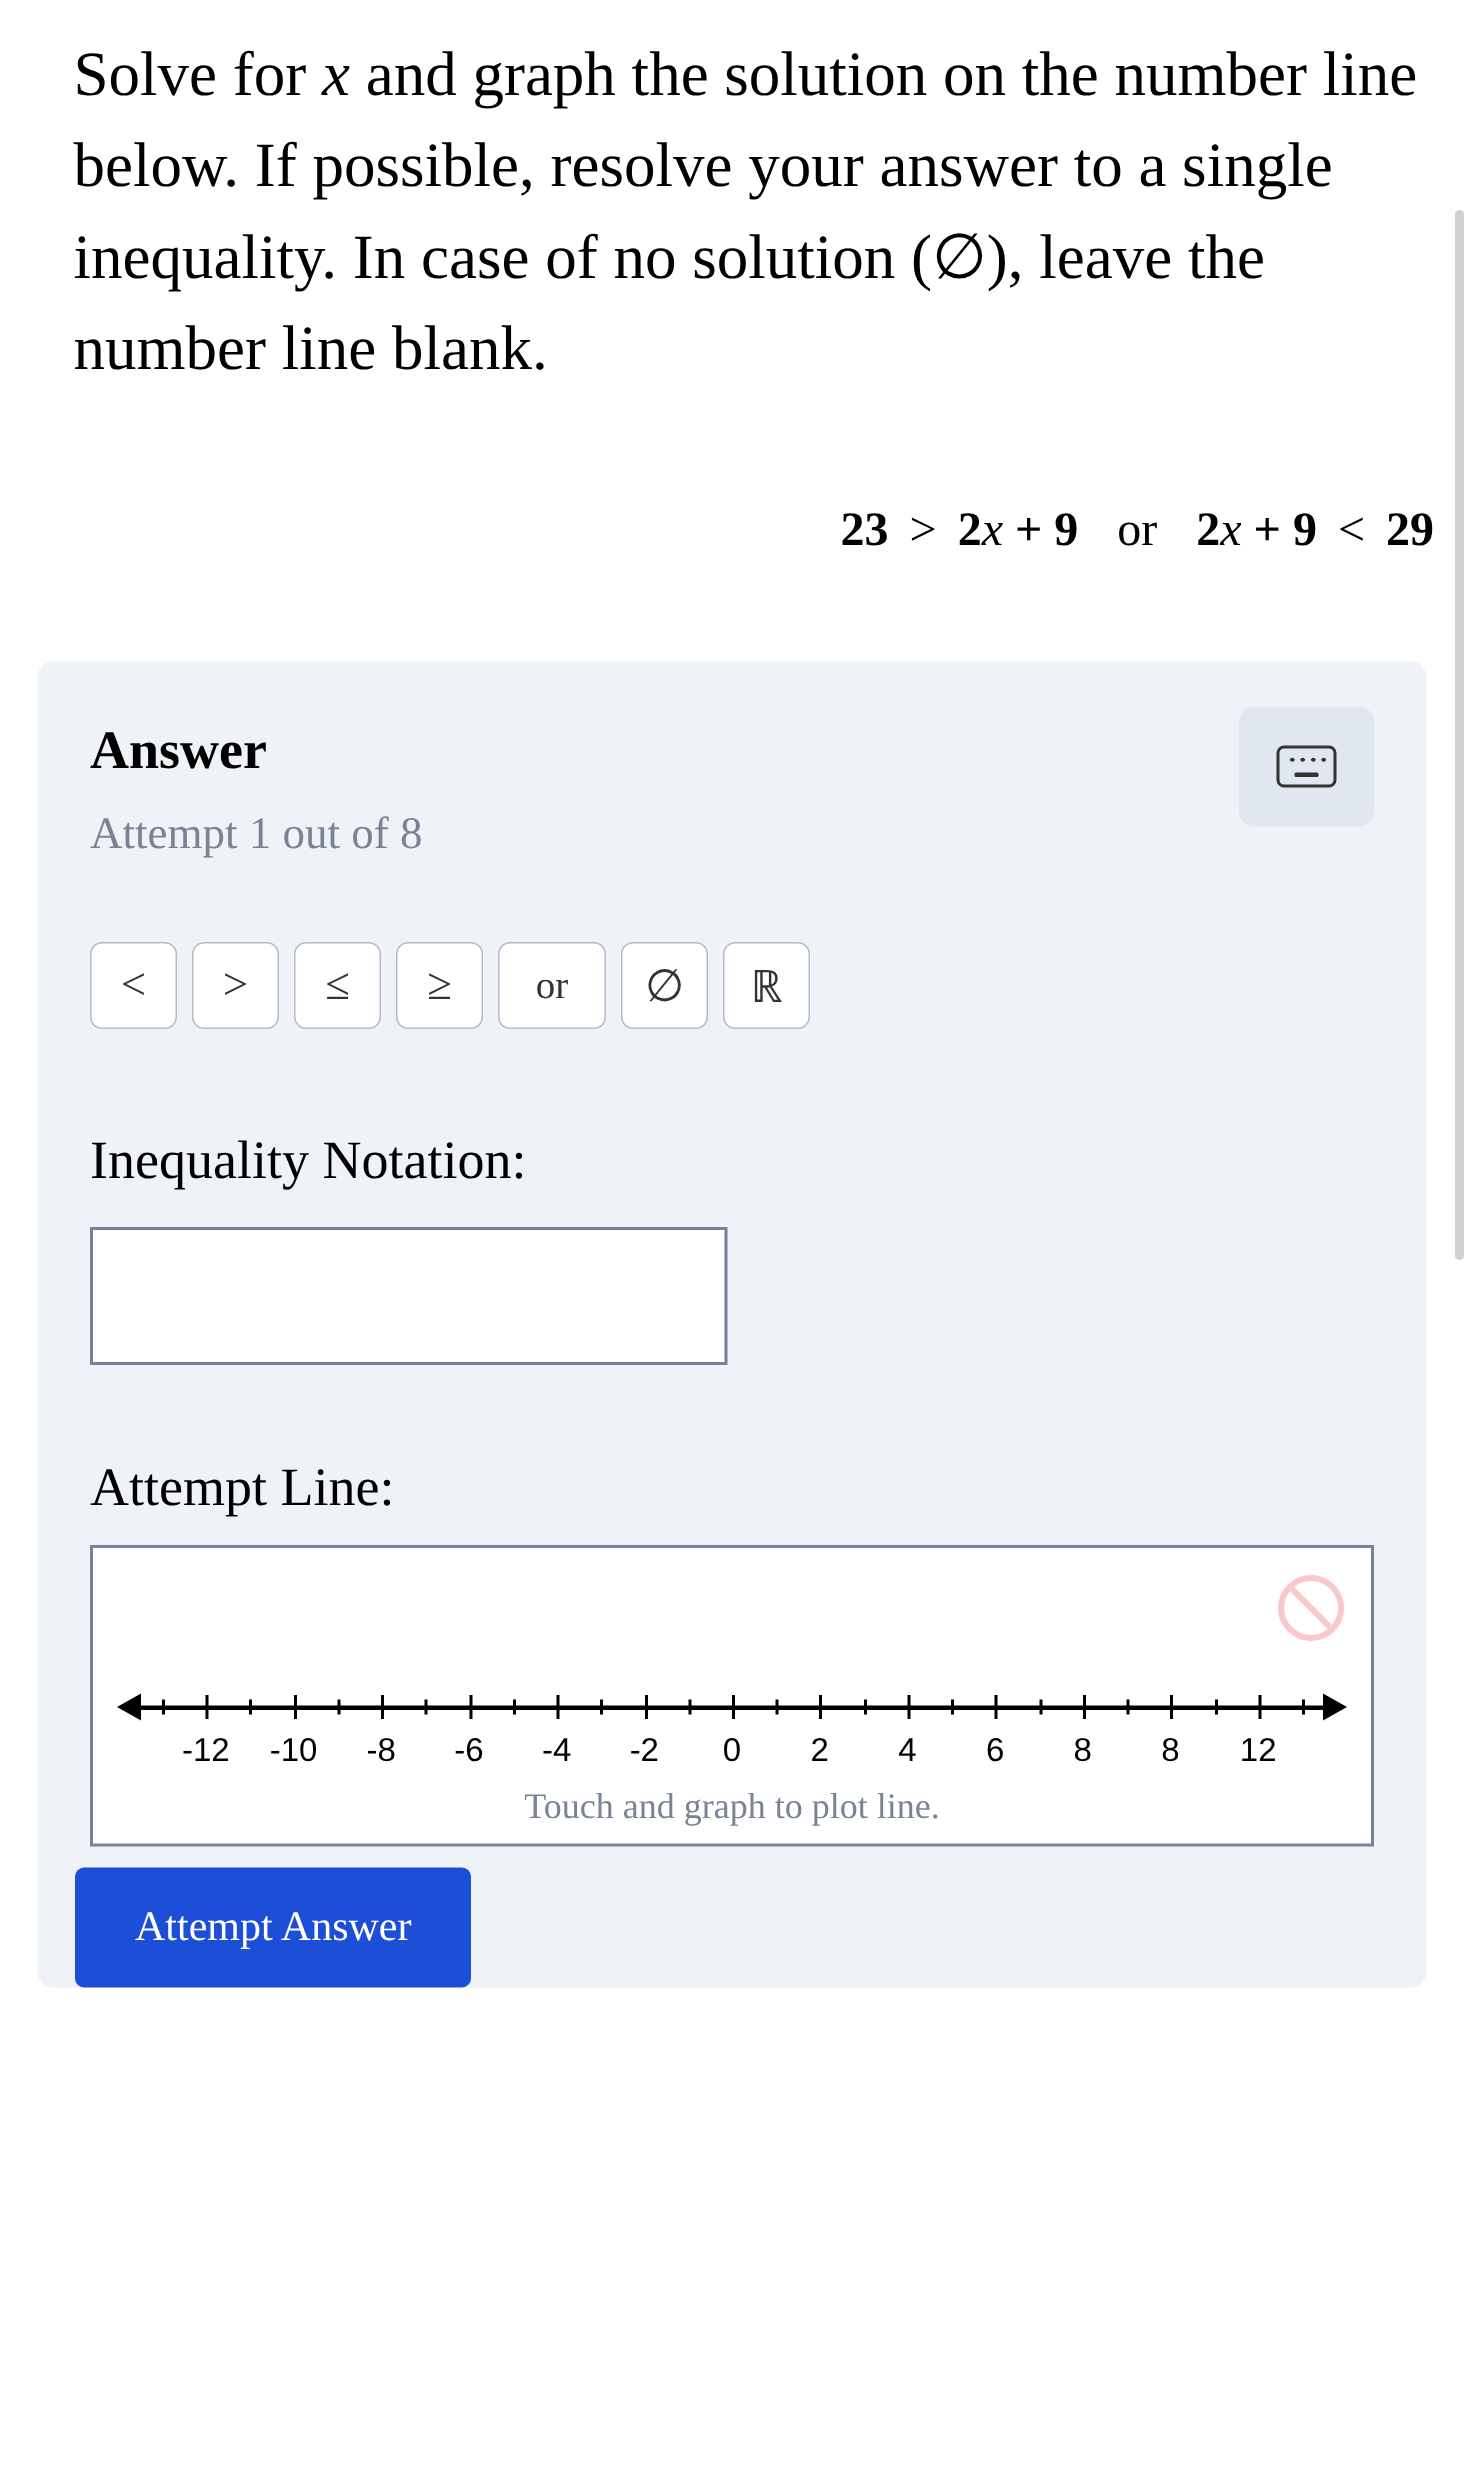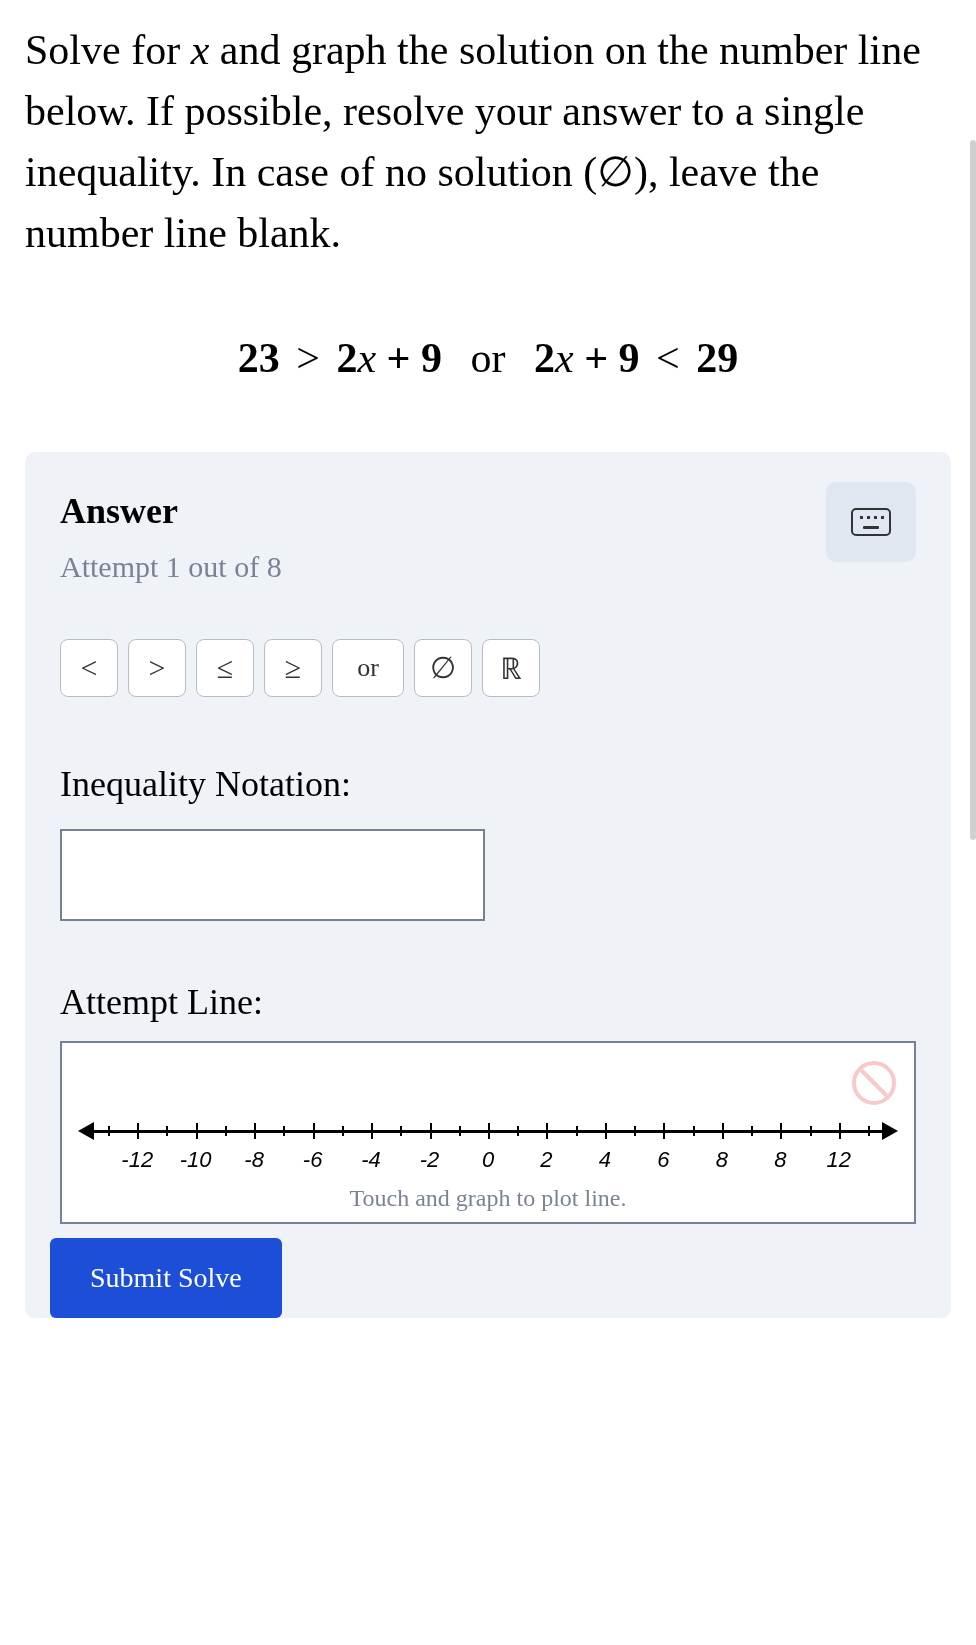--- a/index.html
+++ b/index.html
@@ -18,29 +18,30 @@
     top: 140px;
     width: 6px;
     height: 700px;
     background: #d0d0d0;
     border-radius: 3px;
   }
   .question-text {
     font-size: 42px;
     line-height: 1.45;
     padding: 0 5px 30px 5px;
+    margin-left: 24px;
   }
   .question-text .math-var {
     font-style: italic;
     font-family: 'Times New Roman', serif;
   }
   .inequality-line {
     font-family: 'Times New Roman', serif;
-    font-size: 42px;
-    text-align: center;
+    font-size: 32px;
+    text-align: right;
     padding: 40px 0 70px 0;
     font-weight: bold;
   }
   .inequality-line .var { font-style: italic; font-weight: 500;}
   .inequality-line .op { font-weight: normal; padding: 0 6px;}
   .inequality-line .or-word { font-weight: normal; padding: 0 18px; font-family: Georgia, serif;}
 
   .answer-panel {
     background: #eff2f7;
     border-radius: 10px;
@@ -159,21 +160,21 @@
     border-radius: 50%;
   }
   .clear-icon::after {
     content: "";
     position: absolute;
     left: 50%; top: 50%;
     width: 36px; height: 4px;
     background: #f9c9c9;
     transform: translate(-50%,-50%) rotate(45deg);
   }
-  .axis-wrap { margin-top: 69px; font-style: italic; }
+  .axis-wrap { margin-top: 87px; }
   .axis-line {
     position: relative;
     height: 3px;
     background: #000;
     margin: 0 10px;
   }
   .arrow-l, .arrow-r {
     position: absolute;
     top: -8px;
     width: 0; height: 0;
@@ -320,14 +321,14 @@
           <span style="left: 65.3846%;">4</span>
           <span style="left: 73.0769%;">6</span>
           <span style="left: 80.7692%;">8</span>
           <span style="left: 88.4615%;">8</span>
           <span style="left: 96.1538%;">12</span>
         </div>
     </div>
     <div class="hint">Touch and graph to plot line.</div>
   </div>
 
-  <button class="submit-btn">Submit Solve</button>
+  <button class="submit-btn">Attempt Answer</button>
 </div>
 
 </body></html>

